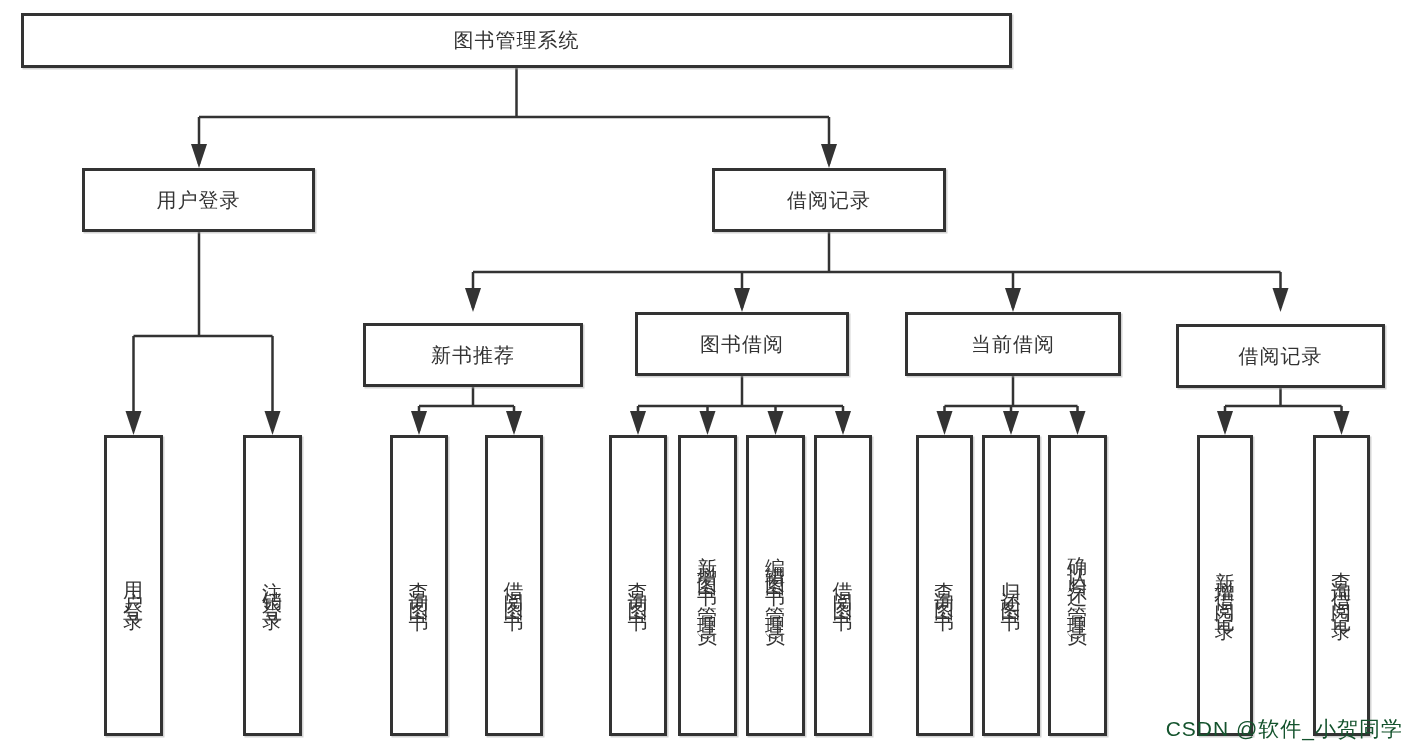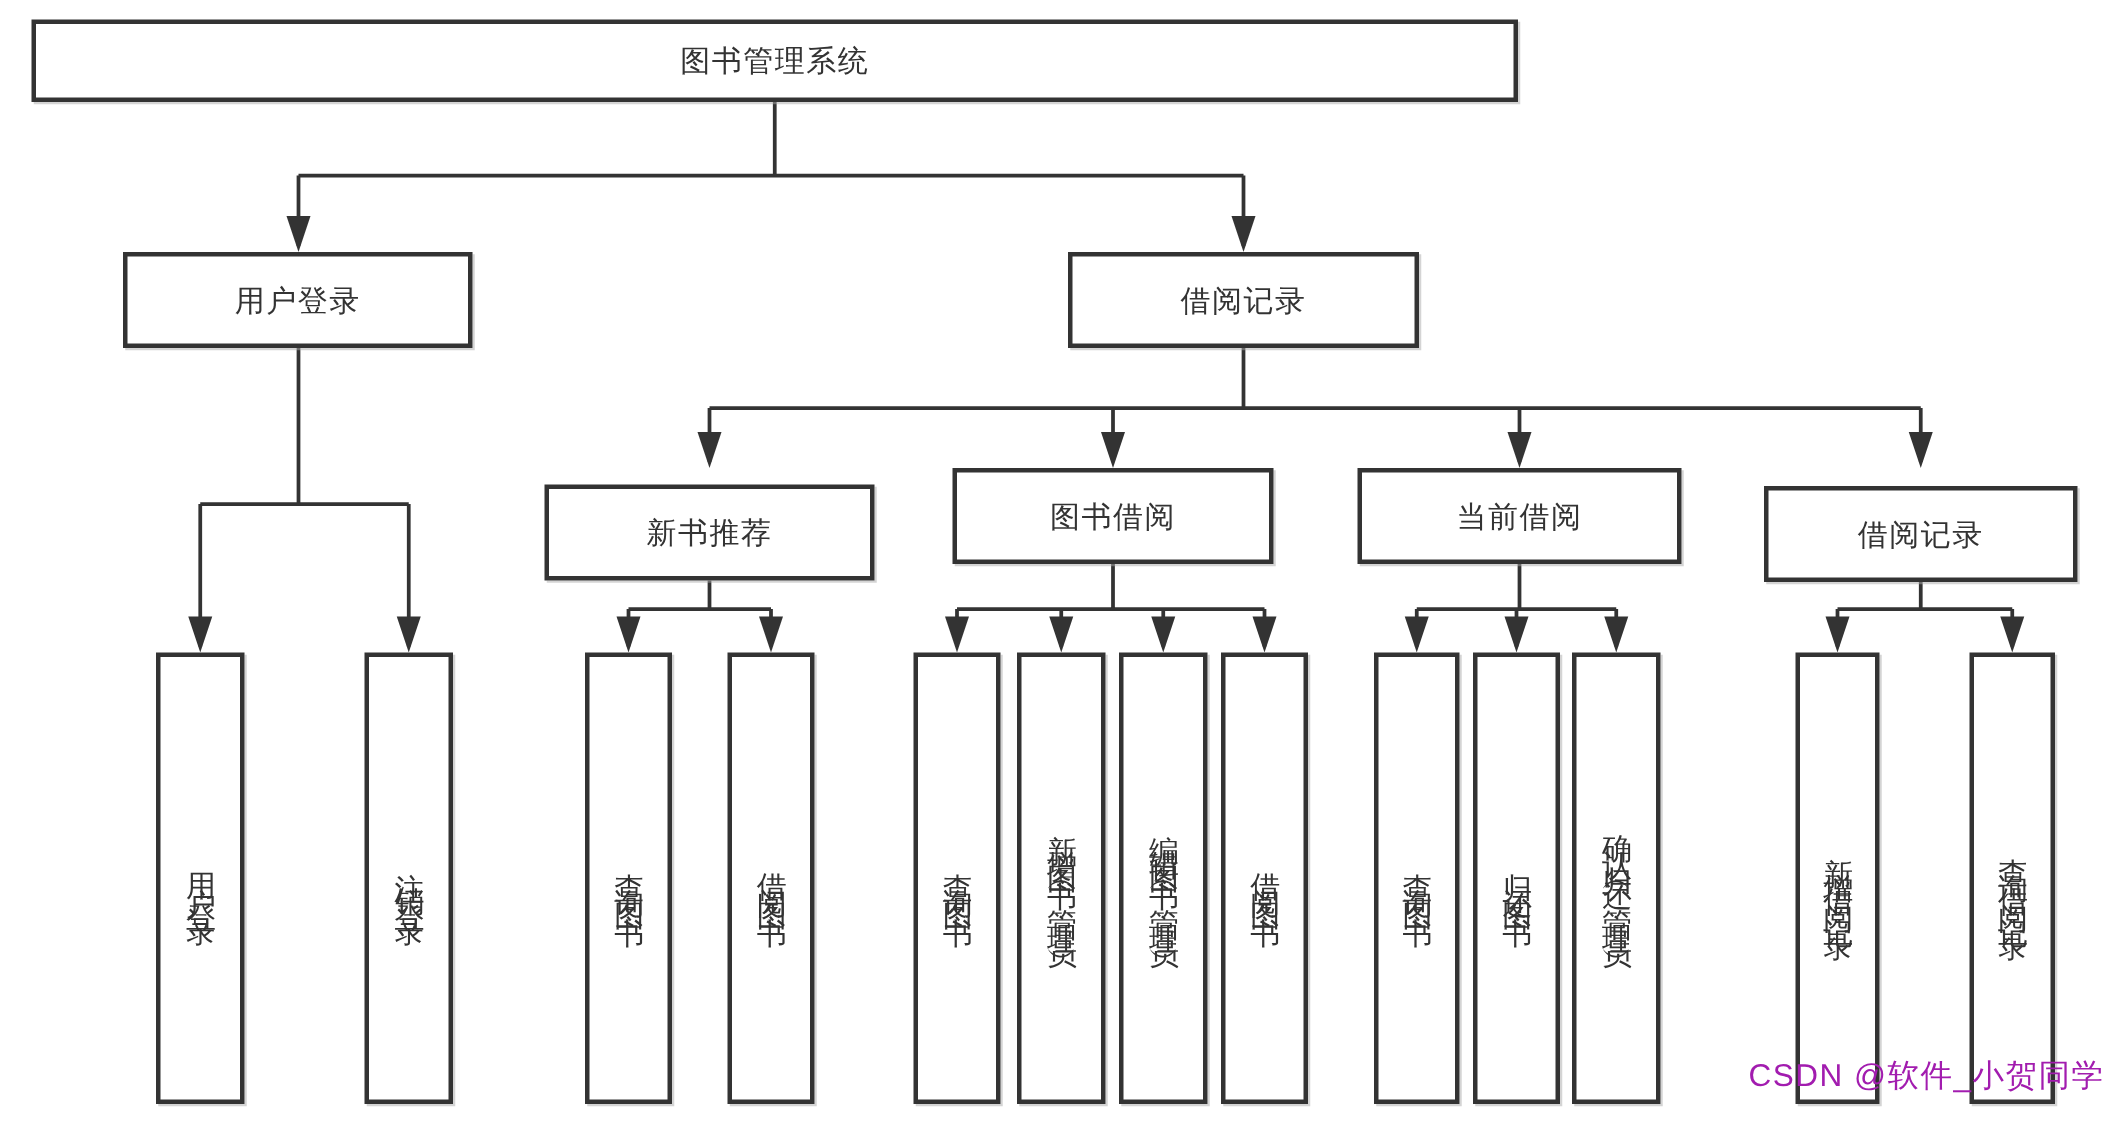--- a/index.html
+++ b/index.html
@@ -23,22 +23,22 @@
   }
   .hlabel{
     font-size:20px;letter-spacing:1px;white-space:nowrap;color:#333333;
   }
   .leaf{padding:4px 0;}
   .vlabel{
     writing-mode:vertical-rl;text-orientation:mixed;
     font-size:20px;line-height:1;letter-spacing:10px;color:#333333;
   }
   .watermark{
-    position:absolute;right:2px;bottom:16px;z-index:3;
-    font-size:21px;letter-spacing:1px;color:#a21caf;white-space:nowrap;
+    position:absolute;right:2px;bottom:4px;z-index:3;
+    font-size:21px;letter-spacing:1px;color:#14532d;white-space:nowrap;
   }
 </style>
 </head>
 <body>
 
 <div class="canvas">
 
   <svg class="connectors" viewBox="0 0 1405 747" xmlns="http://www.w3.org/2000/svg">
     <path fill="none" stroke="#333333" stroke-width="2.5" d="
       M516.5 68 V117 M199 117 H829 M199 117 V164 M829 117 V164

